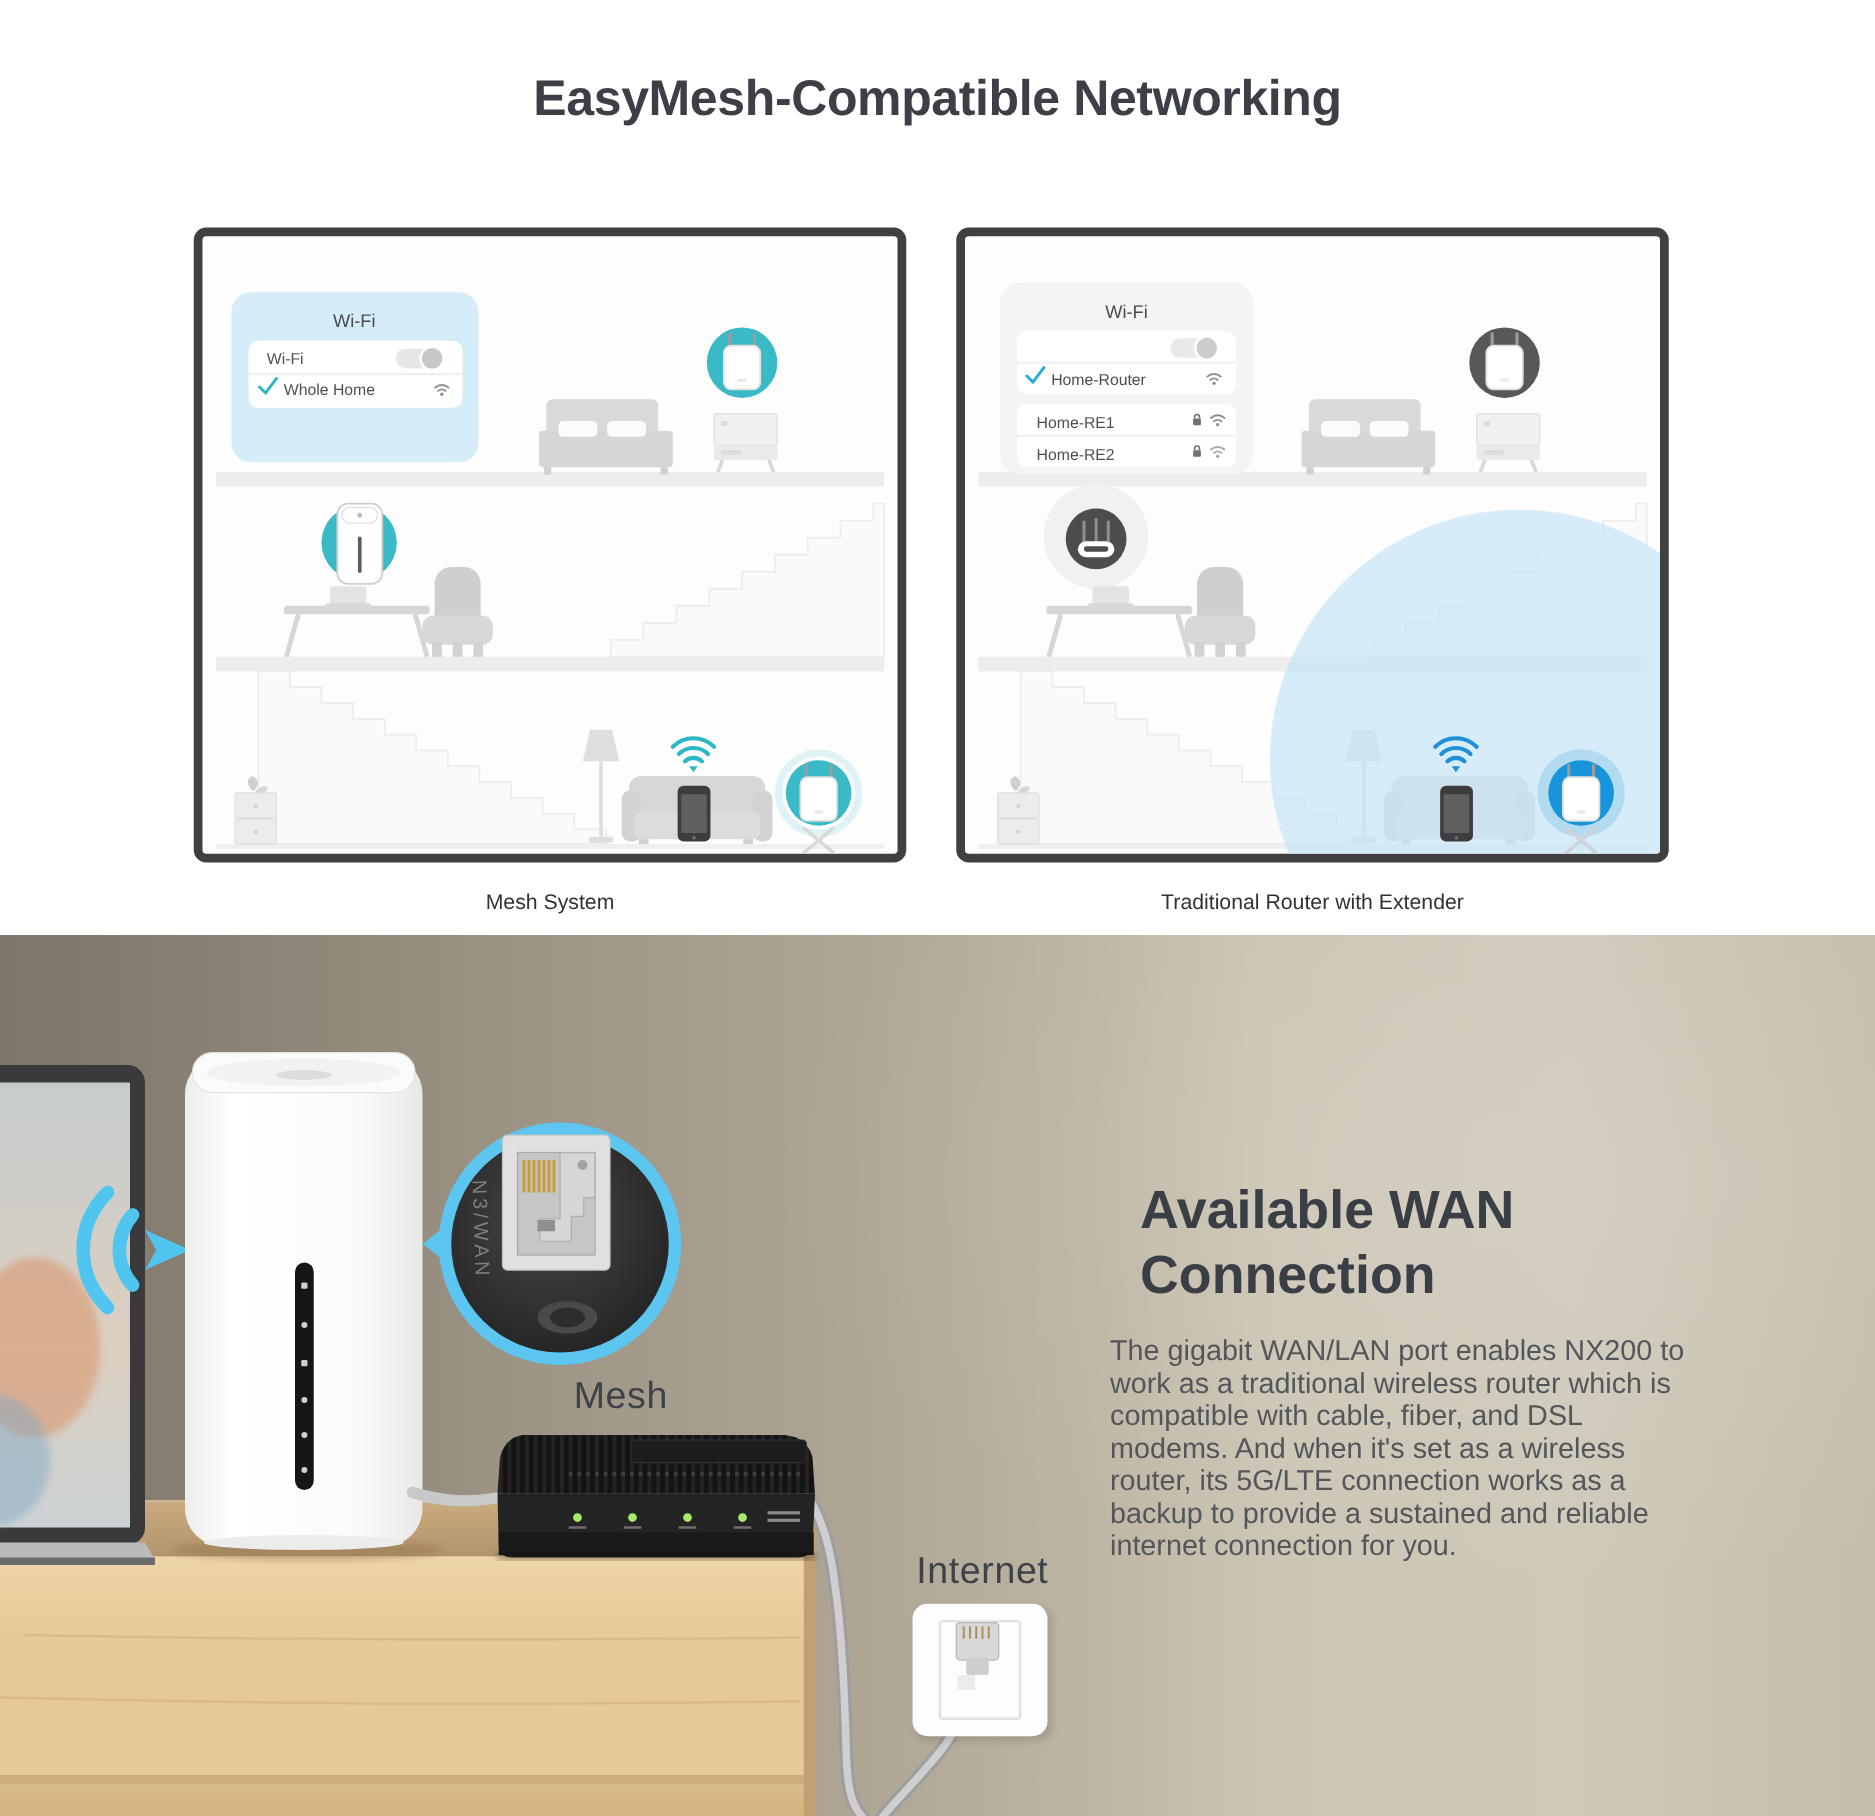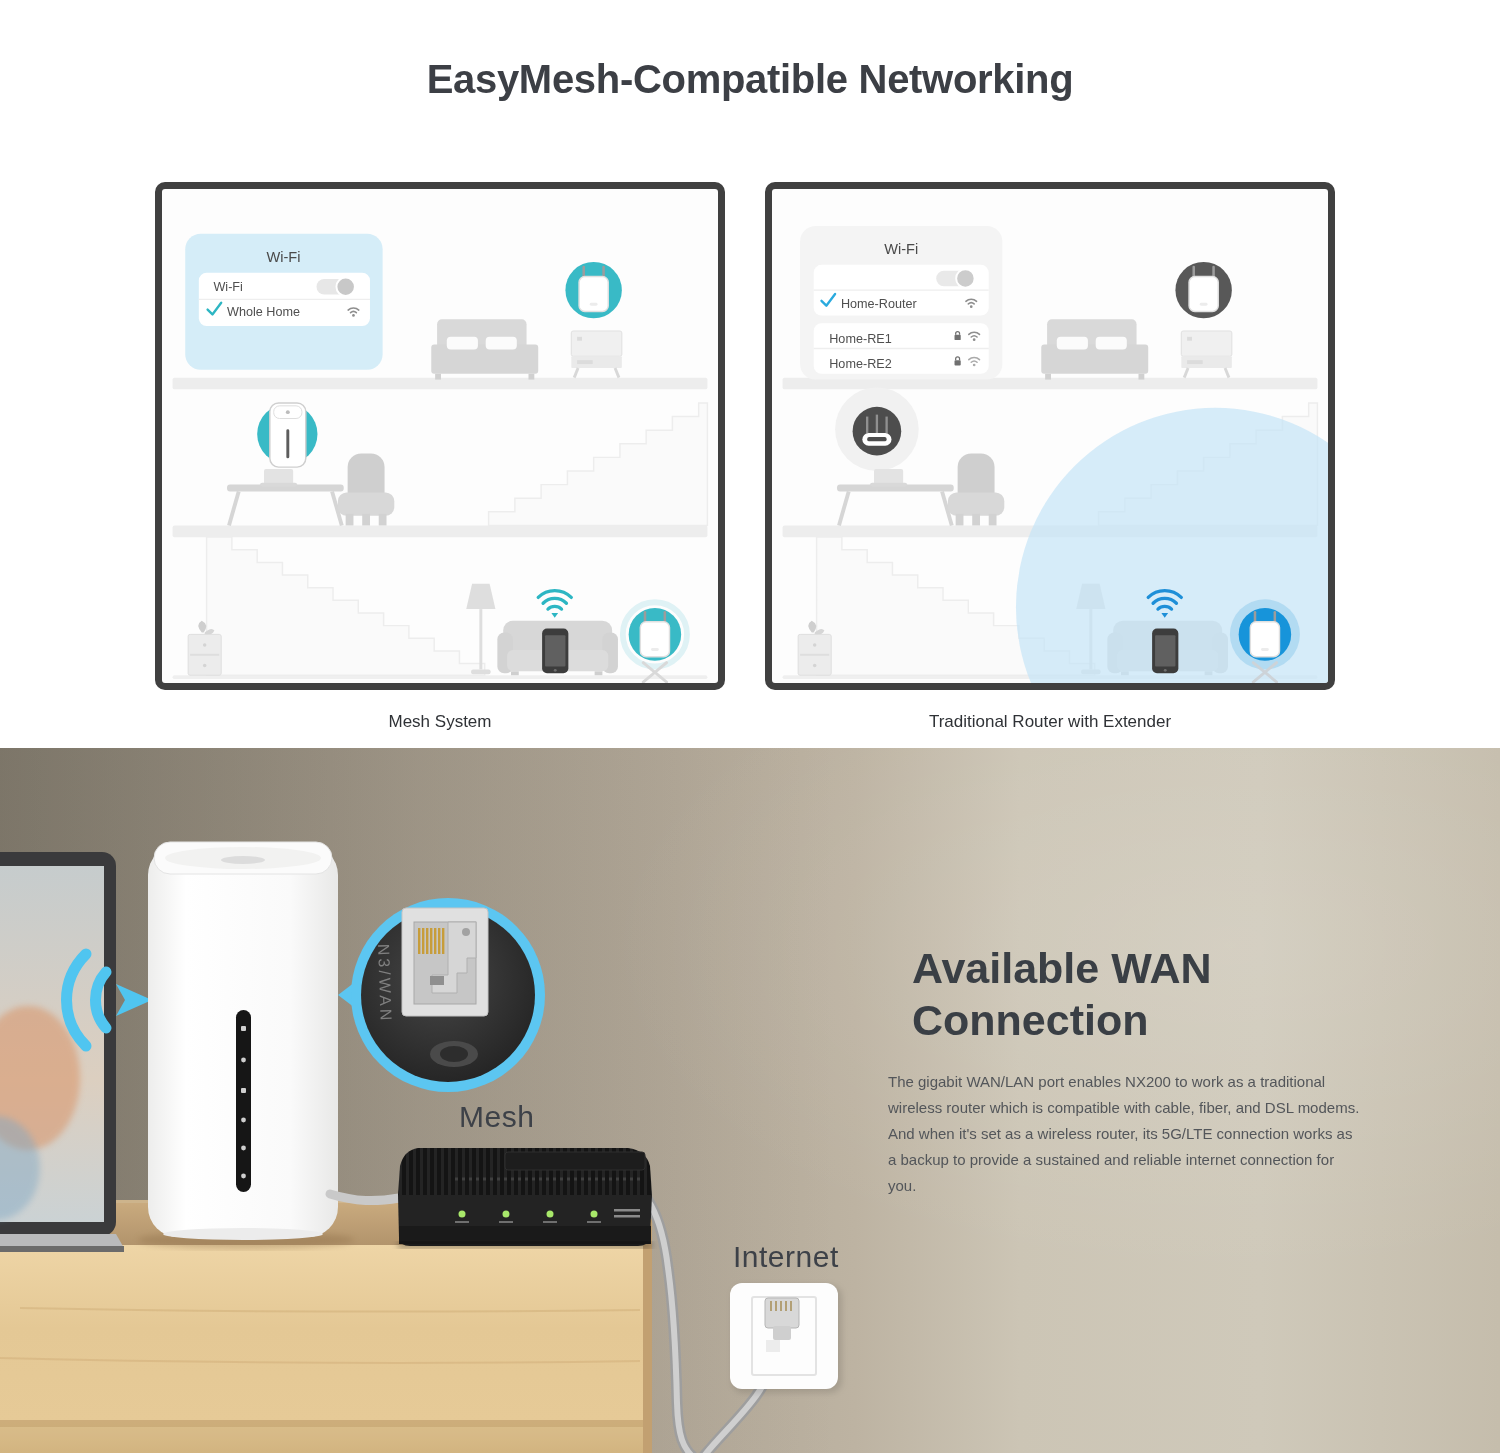--- a/index.html
+++ b/index.html
@@ -24,22 +24,22 @@
        radial-gradient(900px 480px at 82% 28%, rgba(255,255,255,0.12), rgba(255,255,255,0) 70%),
        linear-gradient(to right, rgba(70,64,53,0.30), rgba(70,64,53,0.10) 28%, rgba(70,64,53,0) 56%),
        linear-gradient(to right,#948d7f 0%,#a39a8b 22%,#b2a898 44%,#bdb3a2 57%,
                        #ccc5b5 68%,#cfc9ba 84%,#c5bdac 100%);}
   .photo svg{position:absolute;left:0;top:0;}
   .photo-label{position:absolute;color:#3d4148;font-size:30px;letter-spacing:0.5px;}
   .label-modem{left:459px;top:352px;}
   .label-internet{left:733px;top:492px;}
   .wan-title{position:absolute;left:888px;top:158px;width:430px;
              font-size:43px;line-height:52px;font-weight:700;color:#3a3f45;margin-left:24px;}
-  .wan-body{position:absolute;left:888px;top:306px;width:472px;
-            font-size:15px;line-height:26px;color:#53565a;}
+  .wan-body{position:absolute;left:888px;top:296px;width:472px;
+            font-size:23px;line-height:26px;color:#53565a;}
 </style>
 </head>
 <body>
 
 <svg width="0" height="0" style="position:absolute" aria-hidden="true">
   <defs>
     <g id="g-wifi-row" fill="none" stroke="#8e8e8e" stroke-width="1.6" stroke-linecap="round">
       <path d="M-5.5,-1.5 A8,8 0 0 1 5.5,-1.5"></path>
       <path d="M-3,1.2 A4.5,4.5 0 0 1 3,1.2"></path>
       <circle cx="0" cy="4" r="1.4" fill="#8e8e8e" stroke="none"></circle>

